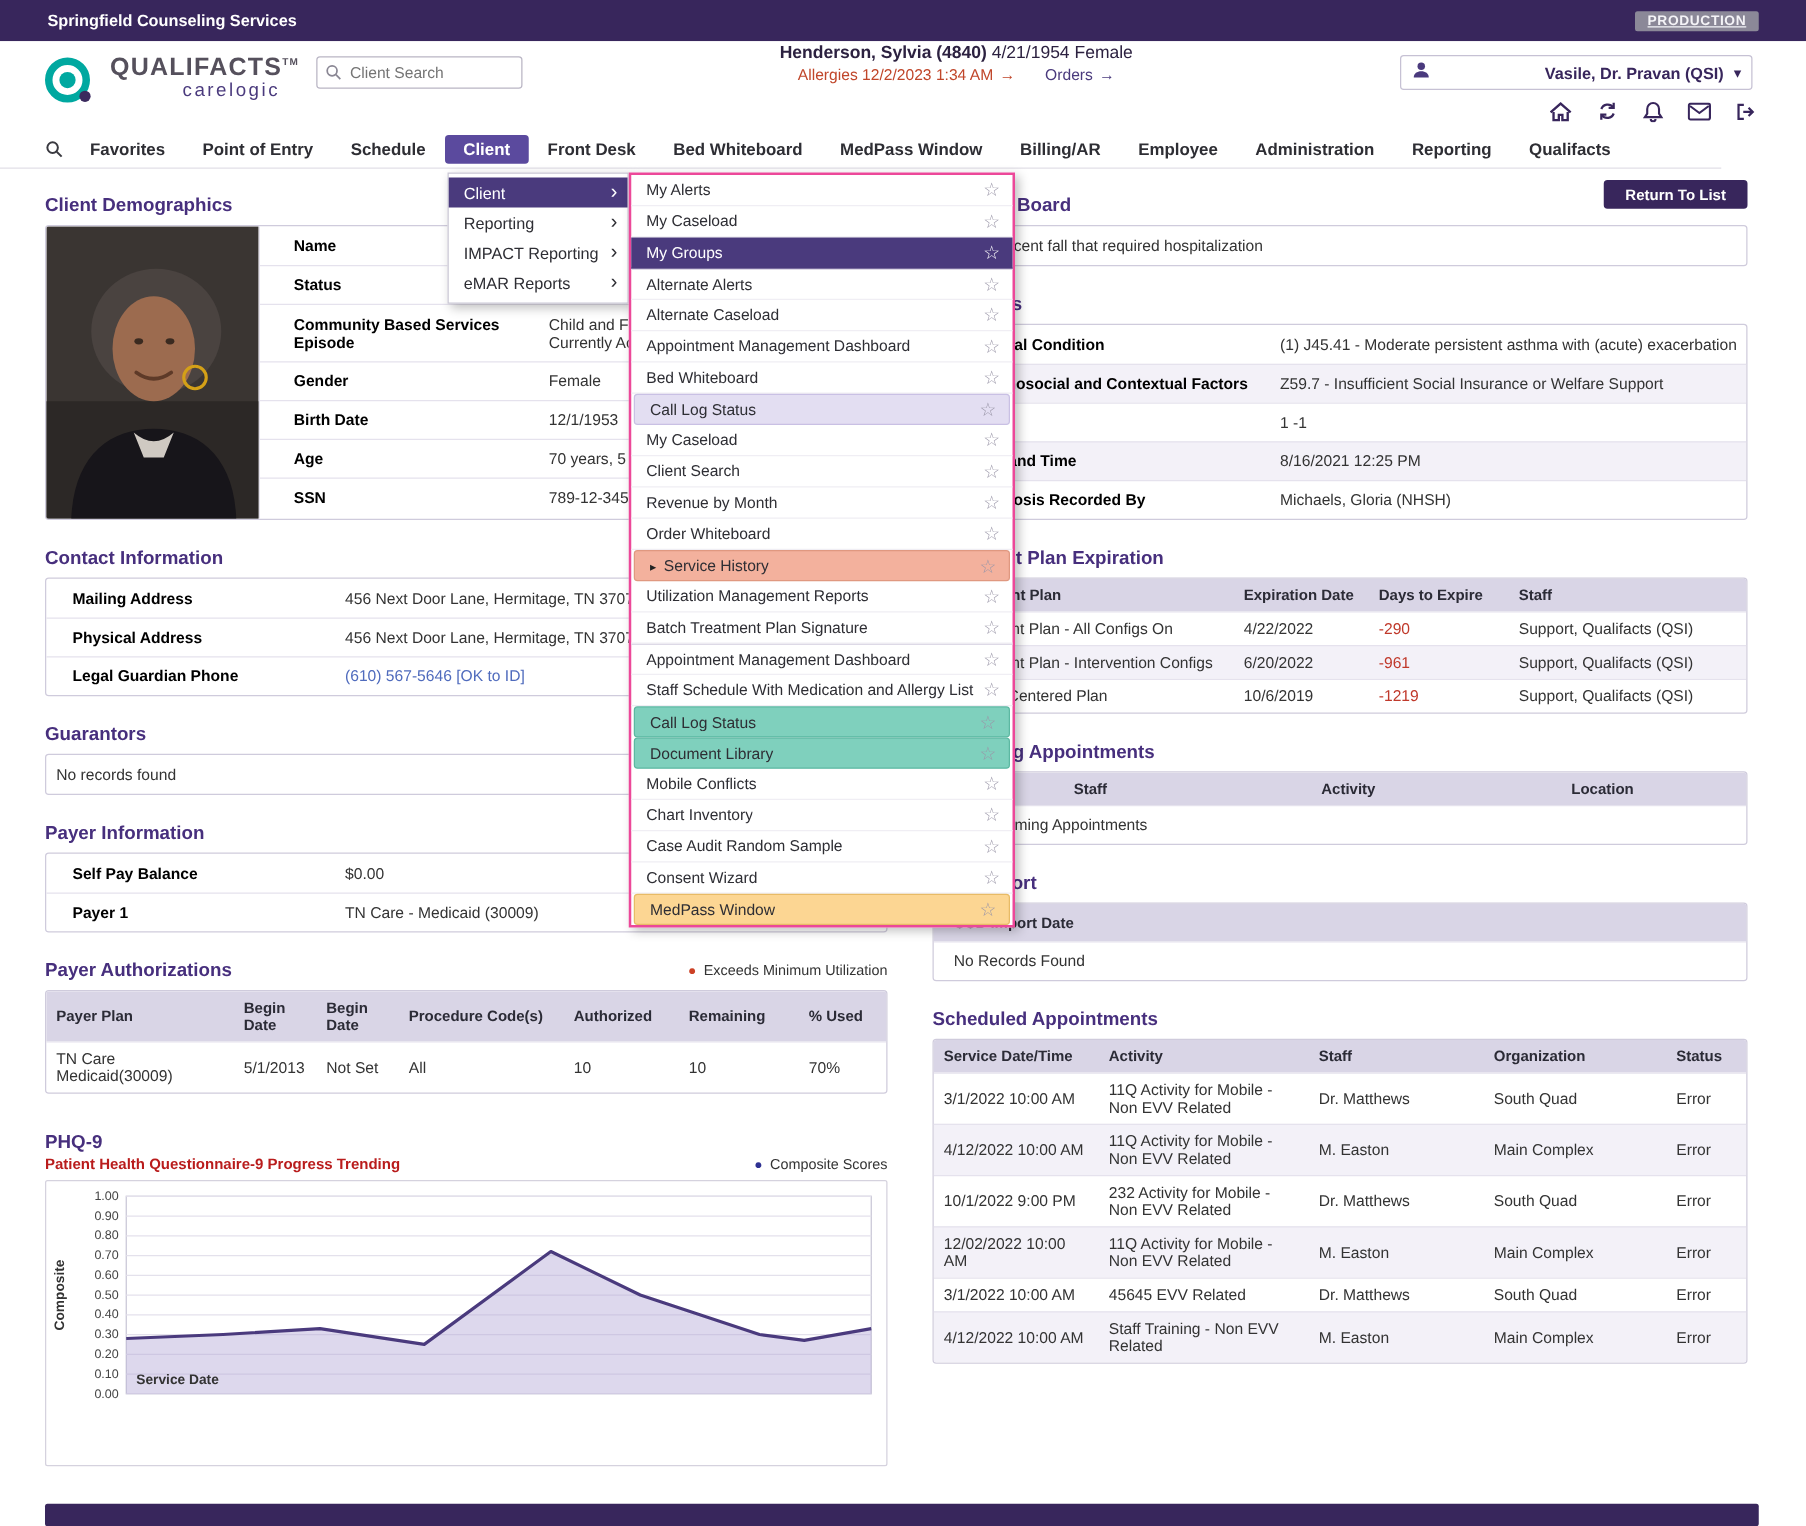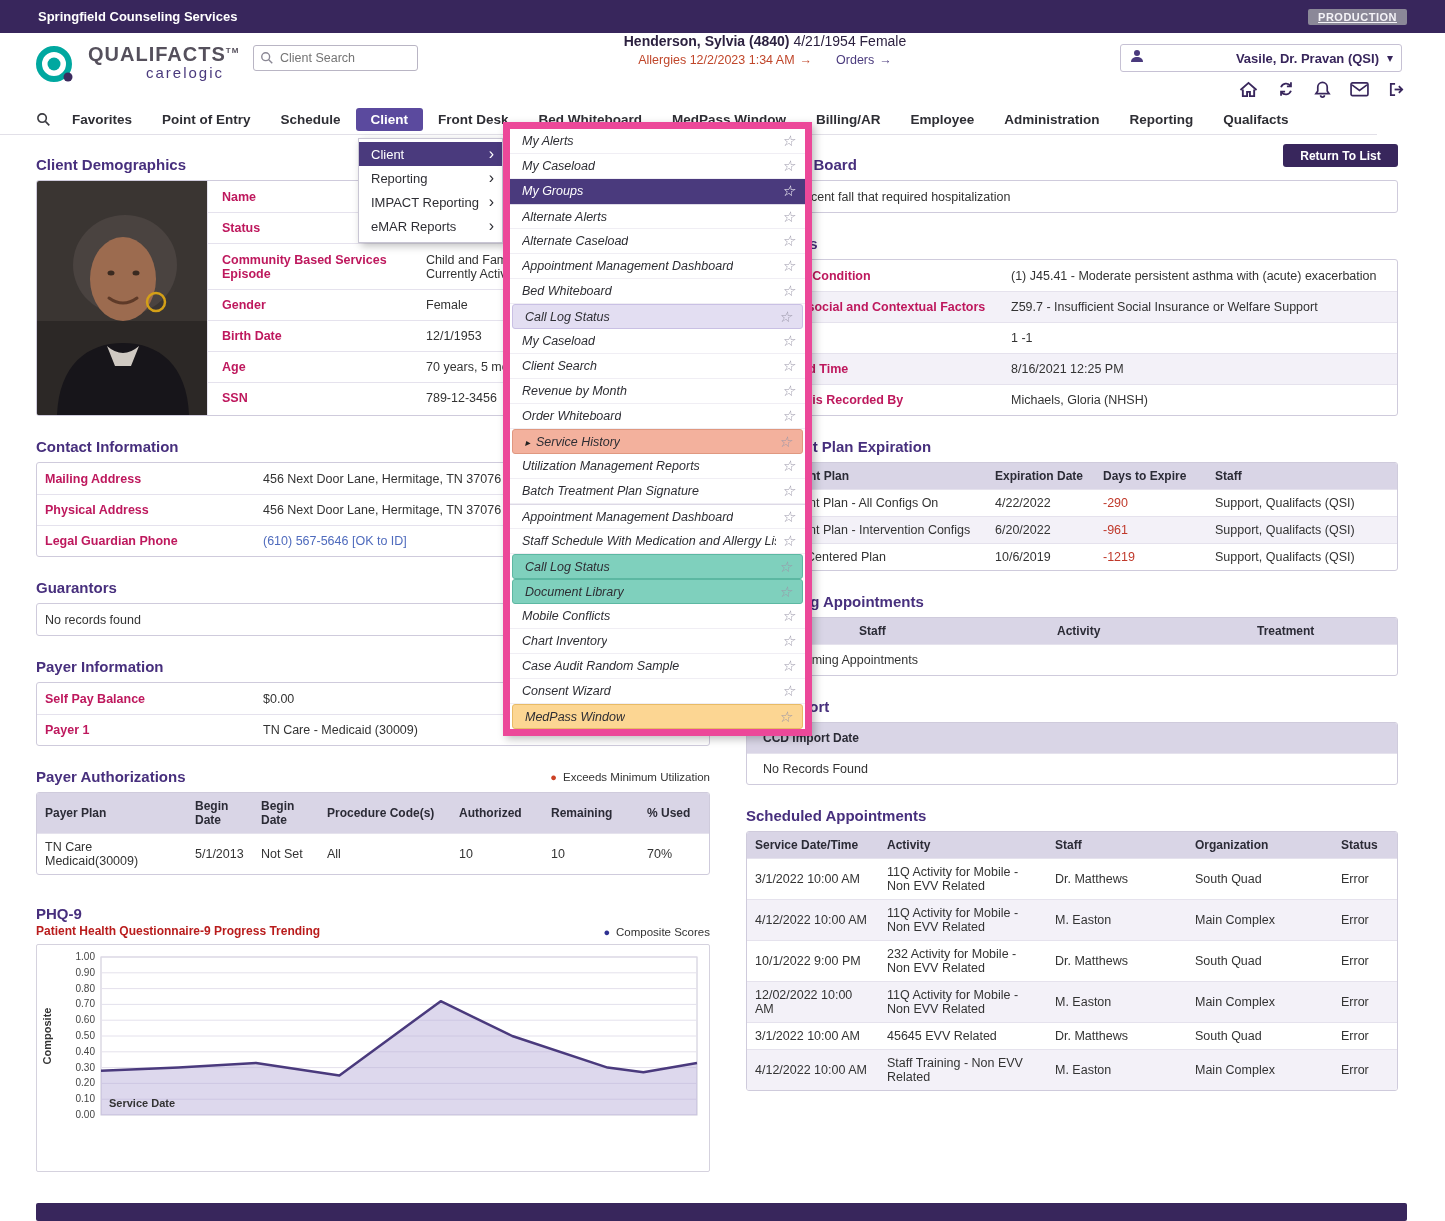--- a/index.html
+++ b/index.html
@@ -51,21 +51,21 @@
   .sec-h { color:#472f7d; font-size:15px; font-weight:bold; margin:22px 0 7px; }
   .sec-row { display:flex; justify-content:space-between; align-items:flex-end; }
   .legend { font-size:11.5px; color:#333; }
   .dot { font-size:11px; margin-right:6px; }
   .dot-red  { color:#cc4125; }
   .dot-navy { color:#2e3192; }
 
   .tbl { border:1px solid #cfcbdc; border-radius:3px; background:#fff; font-size:12.5px; color:#333; overflow:hidden; }
   .row { display:flex; align-items:center; min-height:31px; border-top:1px solid #e5e2ed; }
   .row:first-child { border-top:none; }
-  .lbl { font-weight:bold; color:#be185d; }
+  .lbl { font-weight:bold; color:#000000;margin-left:13px; }
   .pad8  .lbl { width:226px; padding-left:8px; flex-shrink:0; }
   .val { flex:1; }
   .link { color:#4f6bbd; cursor:pointer; }
 
   
   .demo-box { display:flex; border:1px solid #cfcbdc; border-radius:3px; overflow:hidden; background:#fff; font-size:12.5px; color:#333; }
   .photo { width:170px; flex-shrink:0; }
   .photo svg { display:block; }
   .demo-table { flex:1; border-left:1px solid #e5e2ed; }
   .demo-table .lbl { width:218px; padding-left:14px; flex-shrink:0; }
@@ -96,22 +96,22 @@
   .footbar { position:absolute; left:36px; top:1203px; width:1371px; height:18px; background:#38265c; border-radius:2px; }
 
   
   .menu-l1 { position:absolute; left:358px; top:138px; width:145px; background:#fff; z-index:50;
              border:1px solid #c9c6d4; box-shadow:3px 3px 8px rgba(0,0,0,.25); padding:3px 0 4px; }
   .m1 { height:24px; display:flex; align-items:center; justify-content:space-between;
         padding:0 8px 0 12px; font-size:13px; color:#2e2e34; cursor:pointer; }
   .m1.sel { background:#4a3a7d; color:#fff; }
   .chev { font-size:16px; line-height:1; }
 
-  .menu-l2 { position:absolute; left:503px; top:122px; width:309px; background:#fff; z-index:50;
-             border:7px solid #ec4899; box-shadow:3px 3px 8px rgba(0,0,0,.25);font-style:italic; }
+  .menu-l2 { position:absolute; left:503px; top:138px; width:309px; background:#fff; z-index:50;
+             border:2px solid #ec4899; box-shadow:3px 3px 8px rgba(0,0,0,.25); }
   .mi { height:25px; display:flex; align-items:center; justify-content:space-between;
         padding:0 10px 0 12px; font-size:12.5px; color:#2e2e34; cursor:pointer;
         border-bottom:1px solid #f0eef4; }
   .mi .milabel { white-space:nowrap; overflow:hidden; }
   .star { font-size:15px; color:#9a96a8; flex-shrink:0; margin-left:6px; cursor:pointer; }
   .mi.sep { border-top:1px solid #ddd9e6; }
   .mi.hl-sel { background:#4a3a7d; color:#fff; border-bottom-color:#4a3a7d; }
   .mi.hl-sel .star { color:#fff; }
   .hl { border-radius:3px; margin:0 2px; border:1px solid transparent; }
   .mi.hl-lav  { background:#e3def2; border-color:#c9c0e4; }
@@ -448,21 +448,21 @@
         <div class="gcell">Support, Qualifacts (QSI)</div>
       </div>
     </div>
 
     <div class="sec-h">Upcoming Appointments</div>
     <div class="gtbl">
       <div class="up-grid ghead">
         <div class="gcell"></div>
         <div class="gcell">Staff</div>
         <div class="gcell">Activity</div>
-        <div class="gcell">Treatment</div>
+        <div class="gcell">Location</div>
       </div>
       <div class="fullrow">No Upcoming Appointments</div>
     </div>
 
     <div class="sec-h">CCD Import</div>
     <div class="gtbl">
       <div class="ghead">
         <div class="gcell" style="padding-left:16px;min-height:30px;">CCD Import Date</div>
       </div>
       <div class="fullrow">No Records Found</div>

